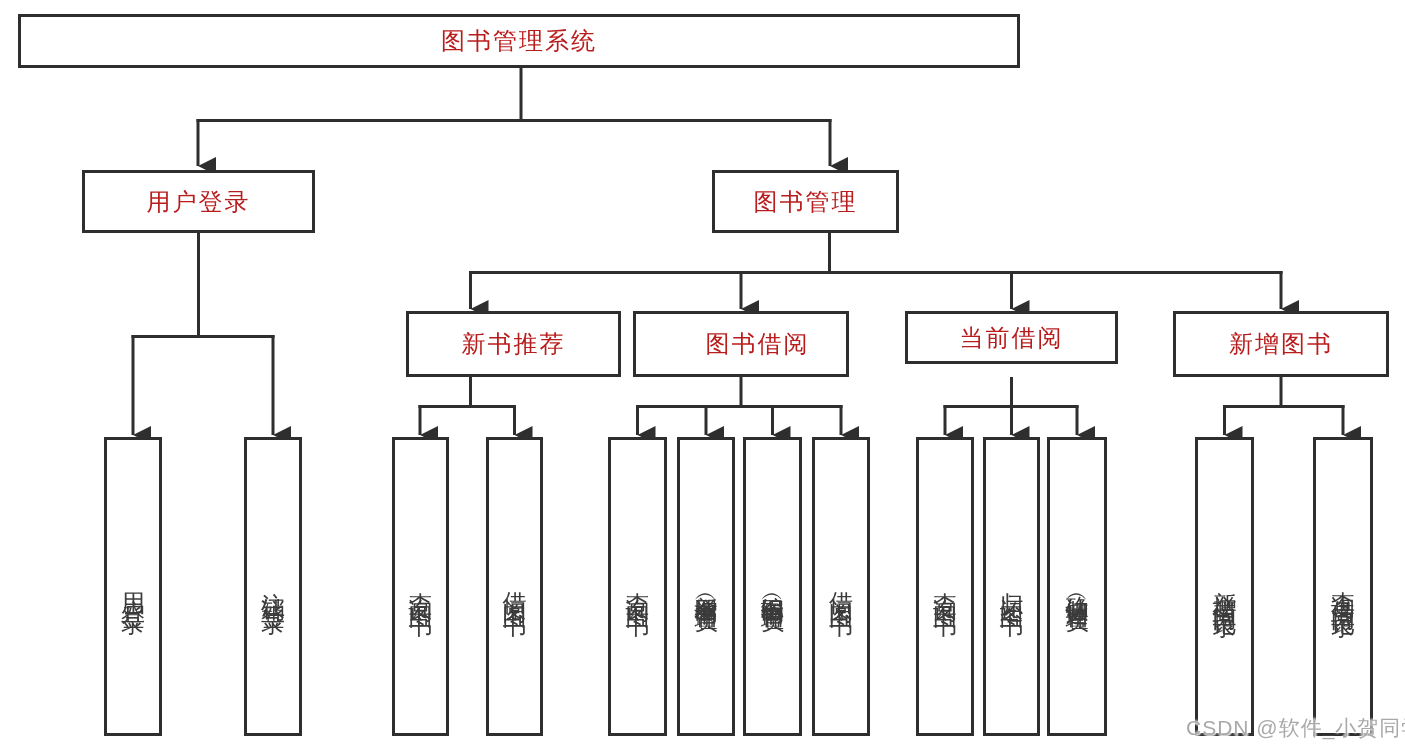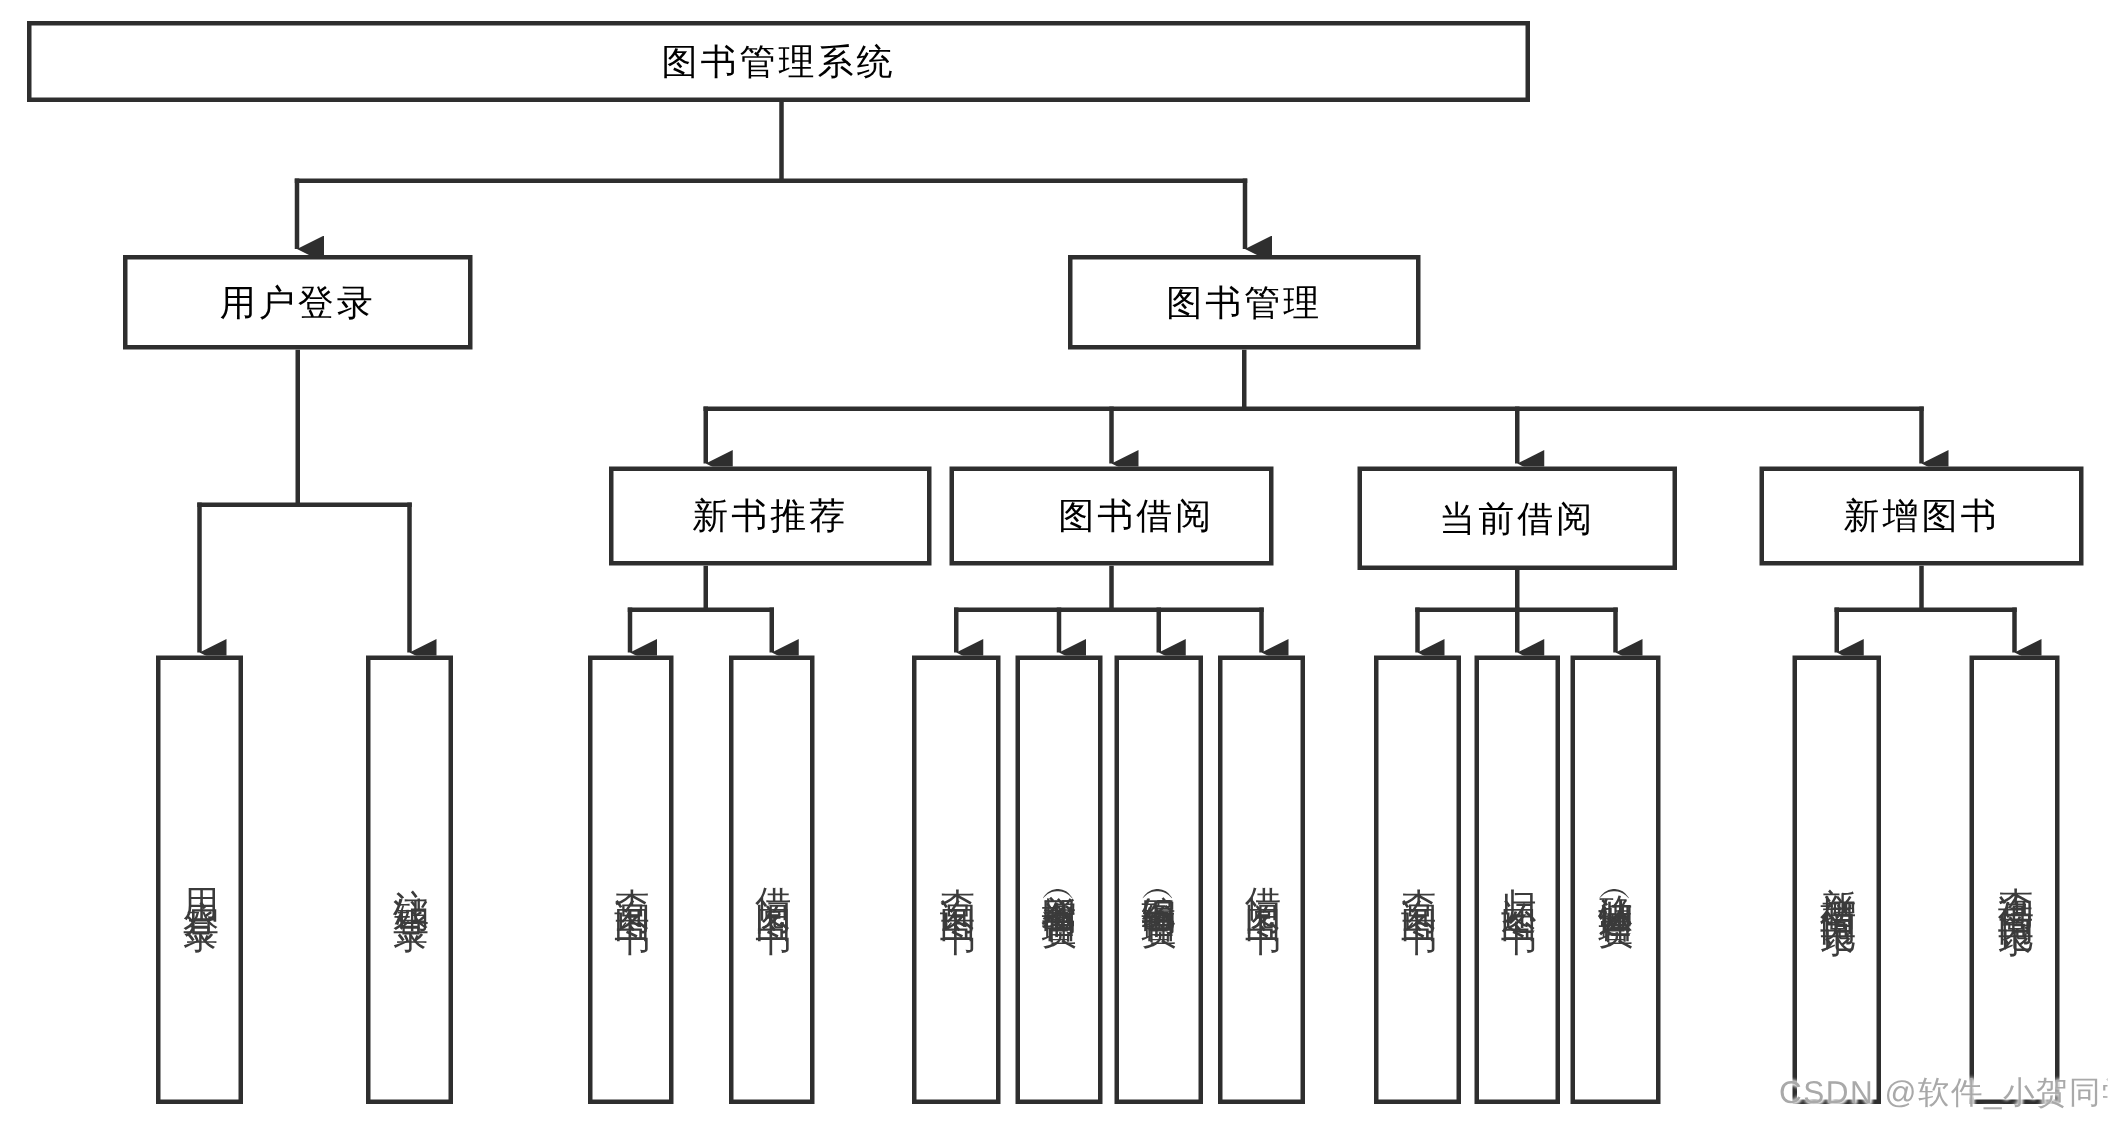--- a/index.html
+++ b/index.html
@@ -16,21 +16,21 @@
   }
   
   .hbox {
     position: absolute;
     box-sizing: border-box;
     border: 3px solid #2e2e2e;
     background: #ffffff;
     display: flex;
     align-items: center;
     justify-content: center;
-    color: #000000;
+    color: #b91c1c;
     font-size: 24px;
     letter-spacing: 2px;
     white-space: nowrap;
   }
   
   .vbox {
     position: absolute;
     box-sizing: border-box;
     top: 437px;
     height: 299px;
@@ -44,24 +44,24 @@
     writing-mode: vertical-rl;
     text-orientation: mixed;
     letter-spacing: 7px;
     line-height: 1;
   }
   .vbox.long { letter-spacing: 2px; font-size: 23px; }
   .vbox.medium { letter-spacing: 5px; }
 
   #n-root  { left: 18px;  top: 14px;  width: 1002px; height: 54px; }
   #n-user  { left: 82px;  top: 170px; width: 233px;  height: 63px; }
-  #n-books { left: 712px; top: 170px; width: 235px;  height: 63px; }
+  #n-books { left: 712px; top: 170px; width: 187px;  height: 63px; }
   #n-rec   { left: 363px; top: 311px; width: 215px;  height: 66px; margin-left: 43px; }
   #n-bor   { left: 633px; top: 311px; width: 216px;  height: 66px; padding-left: 33px; }
-  #n-cur   { left: 905px; top: 311px; width: 213px;  height: 69px; }
+  #n-cur   { left: 905px; top: 311px; width: 213px;  height: 53px; }
   #n-recs  { left: 1173px;top: 311px; width: 216px;  height: 66px; }
 
   #v0  { left: 104px;  width: 58px; }
   #v1  { left: 244px;  width: 58px; }
   #v2  { left: 392px;  width: 57px; }
   #v3  { left: 486px;  width: 57px; }
   #v4  { left: 608px;  width: 59px; }
   #v5  { left: 677px;  width: 58px; }
   #v6  { left: 743px;  width: 59px; }
   #v7  { left: 812px;  width: 58px; }

